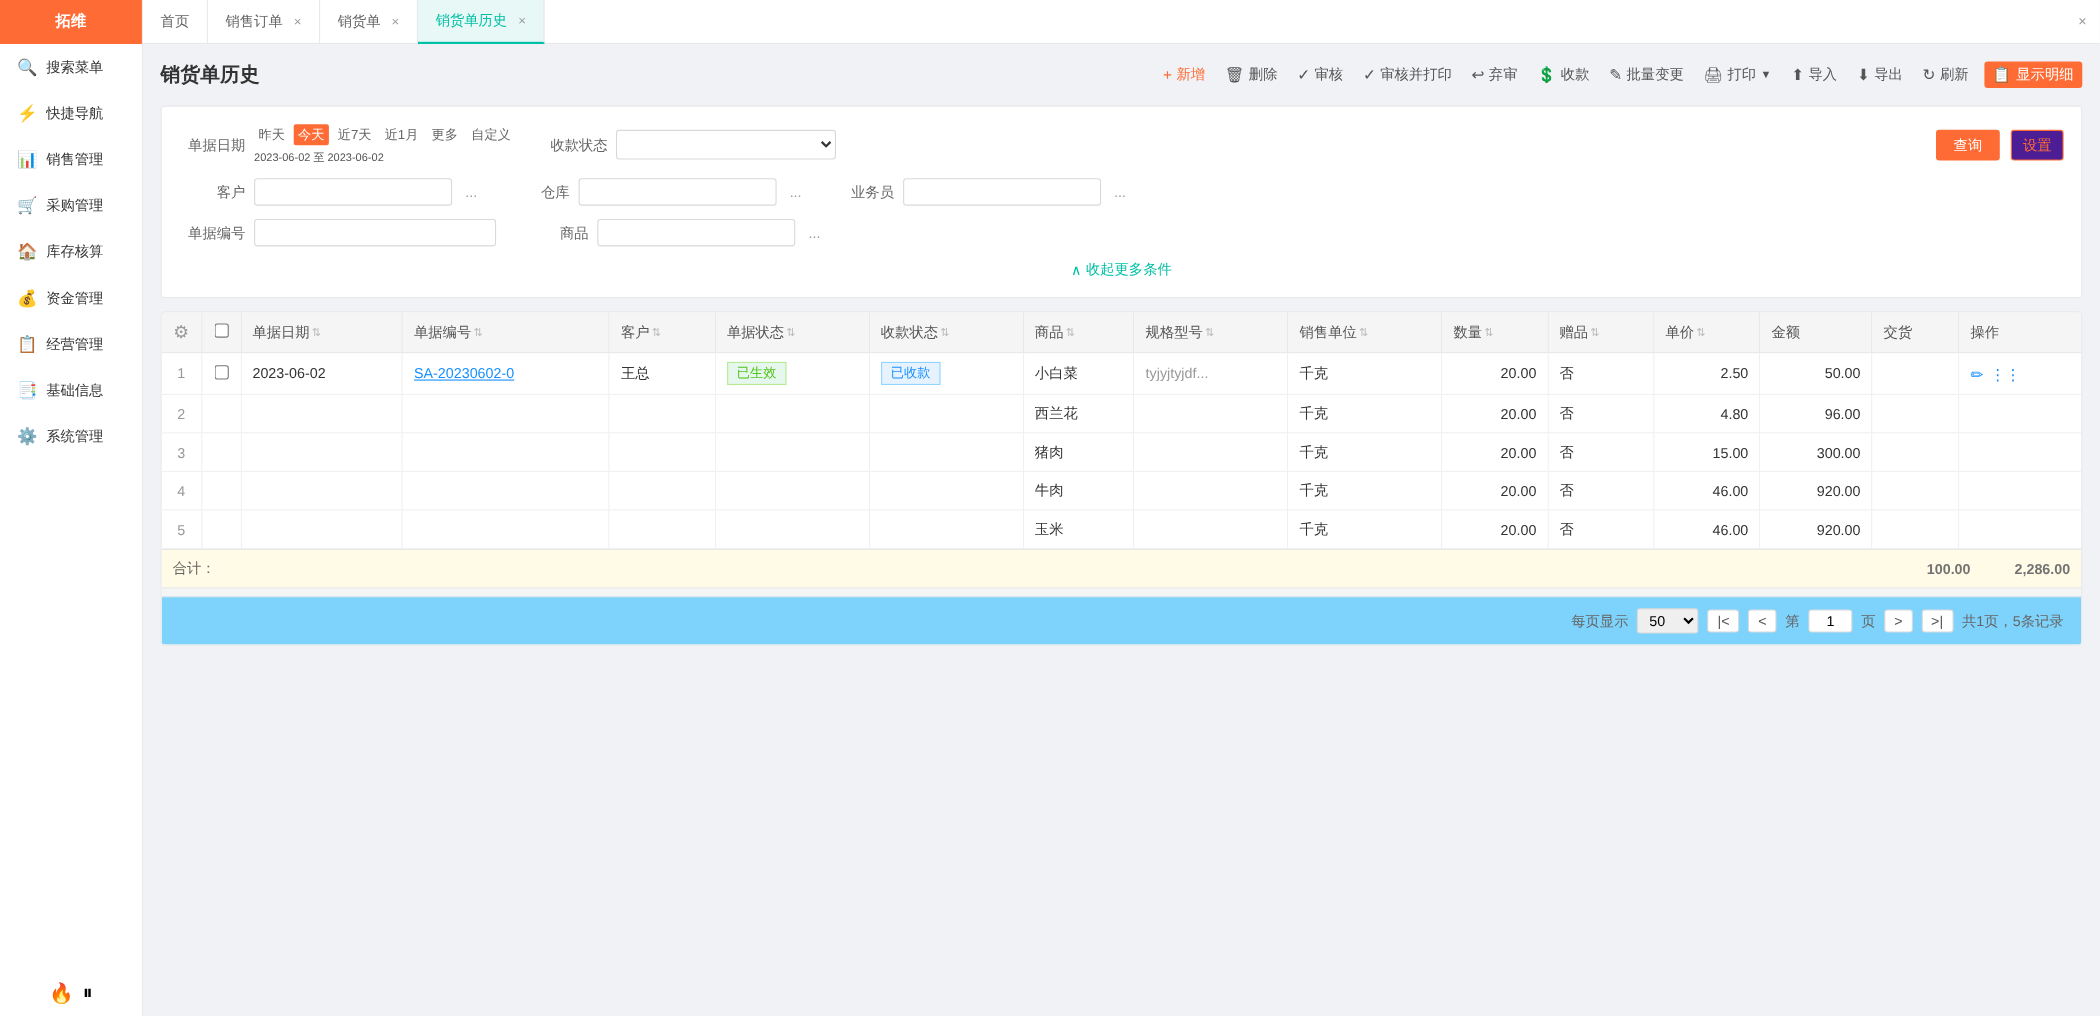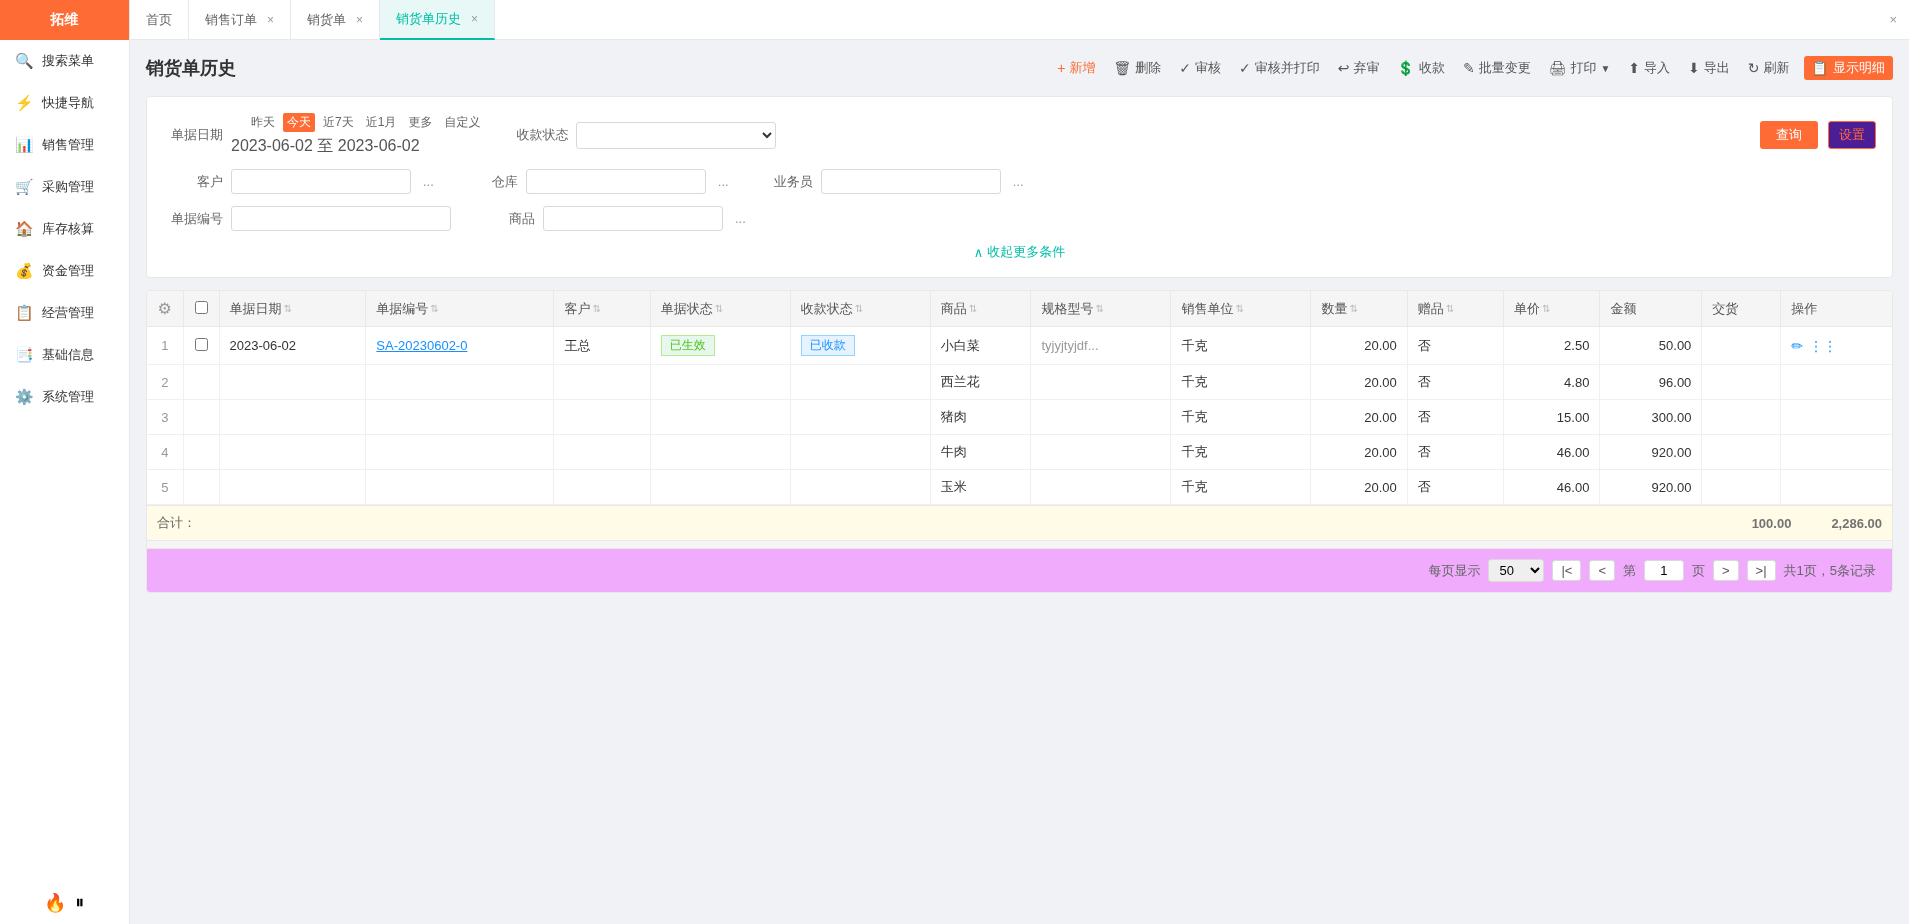--- a/index.html
+++ b/index.html
@@ -37,21 +37,21 @@
 
     
     .filter-area { background: #fff; border-radius: 4px; padding: 16px; margin-bottom: 12px; border: 1px solid #e8e8e8; }
     .filter-row { display: flex; align-items: center; gap: 24px; margin-bottom: 12px; flex-wrap: wrap; }
     .filter-item { display: flex; align-items: center; gap: 8px; }
     .filter-label { color: #666; white-space: nowrap; min-width: 60px; text-align: right; }
     .filter-input { border: 1px solid #d9d9d9; border-radius: 3px; padding: 4px 8px; width: 180px; color: #333; outline: none; }
     .filter-select { border: 1px solid #d9d9d9; border-radius: 3px; padding: 4px 8px; width: 200px; color: #333; outline: none; cursor: pointer; background: #fff; }
     .filter-dots { color: #999; cursor: pointer; margin-left: 4px; }
     .date-range { display: flex; align-items: center; gap: 4px; }
-    .date-quick { display: flex; gap: 4px; margin-bottom: 4px; margin-left: 16px; }
+    .date-quick { display: flex; gap: 4px; margin-bottom: 4px; }
     .date-quick-btn { color: #666; cursor: pointer; font-size: 12px; padding: 1px 4px; }
     .date-quick-btn.active { color: #fff; background: #ff6b35; border-radius: 2px; }
     .collapse-link { color: #00bfa5; cursor: pointer; display: flex; align-items: center; gap: 4px; font-size: 13px; }
     .collapse-row { display: flex; justify-content: center; margin-top: 4px; }
 
     
     .table-wrapper { background: #fff; border: 1px solid #e8e8e8; border-radius: 4px; overflow: hidden; }
     table { width: 100%; border-collapse: collapse; }
     thead tr { background: #f5f5f5; }
     th { padding: 8px 10px; text-align: left; color: #555; font-weight: normal; border-bottom: 1px solid #e8e8e8; border-right: 1px solid #e8e8e8; white-space: nowrap; font-size: 12px; }
@@ -68,21 +68,21 @@
     .action-icons { display: flex; gap: 6px; }
     .action-icon { color: #1890ff; cursor: pointer; font-size: 14px; }
 
     
     .table-footer { background: #fffbe6; border-top: 1px solid #e8e8e8; display: flex; align-items: center; padding: 8px 10px; }
     .table-footer-label { color: #666; min-width: 60px; }
     .table-footer-total { margin-left: auto; display: flex; gap: 40px; }
     .total-item { color: #737373; font-weight: bold; }
 
     
-    .pagination { display: flex; align-items: center; justify-content: flex-end; padding: 10px 16px; gap: 8px; background: #f0abfc; border-top: 1px solid #e8e8e8; }
+    .pagination { display: flex; align-items: center; justify-content: flex-end; padding: 10px 16px; gap: 8px; background: #7dd3fc; border-top: 1px solid #e8e8e8; }
     .pagination-label { color: #666; }
     .pagination-select { border: 1px solid #d9d9d9; border-radius: 3px; padding: 2px 6px; }
     .pagination-btn { border: 1px solid #d9d9d9; background: #fff; padding: 2px 8px; border-radius: 3px; cursor: pointer; color: #555; }
     .pagination-page { border: 1px solid #d9d9d9; border-radius: 3px; padding: 2px 6px; width: 40px; text-align: center; }
     .pagination-info { color: #666; }
 
     .scrollbar-row { height: 8px; background: #f5f5f5; border-top: 1px solid #e8e8e8; }
 
     .header-gear { font-size: 16px; cursor: pointer; color: #999; }
     .checkbox { cursor: pointer; }
@@ -221,21 +221,21 @@
           <div>
             <div class="date-quick">
               <span class="date-quick-btn">昨天</span>
               <span class="date-quick-btn active">今天</span>
               <span class="date-quick-btn">近7天</span>
               <span class="date-quick-btn">近1月</span>
               <span class="date-quick-btn">更多</span>
               <span class="date-quick-btn">自定义</span>
             </div>
             <div class="date-range">
-              <span style="font-size:16px;color:#555;">2023-06-02 至 2023-06-02</span>
+              <span style="font-size:10px;color:#555;">2023-06-02 至 2023-06-02</span>
             </div>
           </div>
         </div>
 
 
         <div class="filter-item">
           <span class="filter-label">收款状态</span>
           <select class="filter-select">
             <option value=""></option>
           </select>

